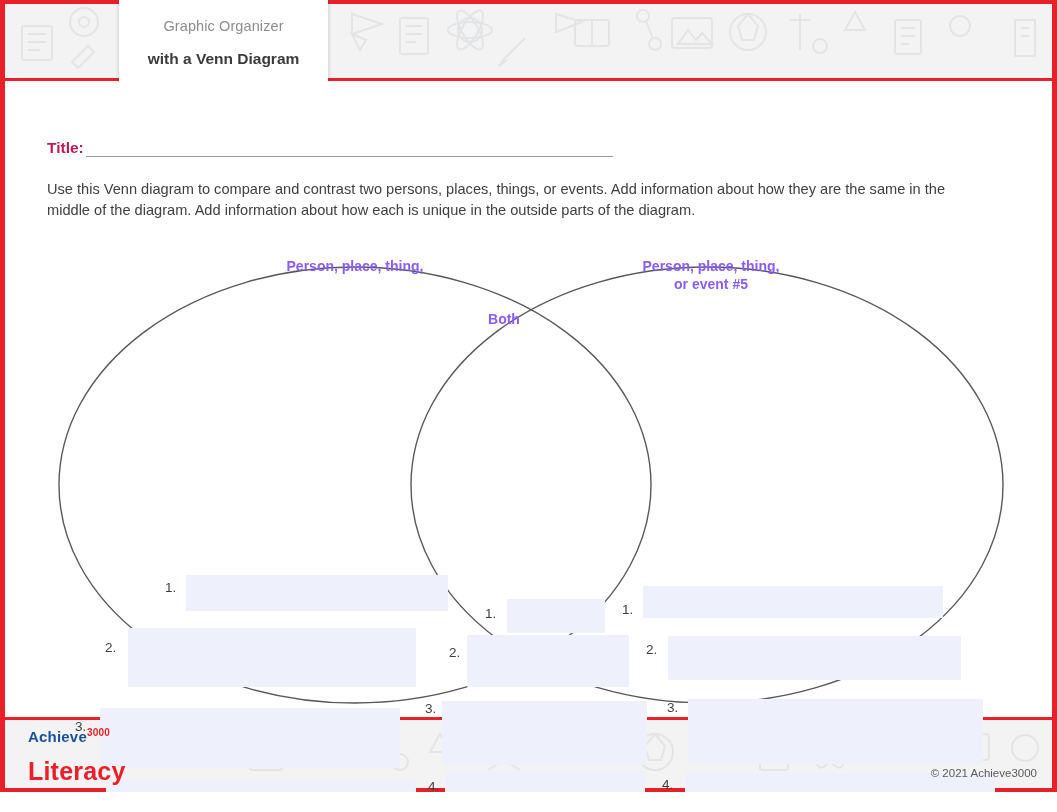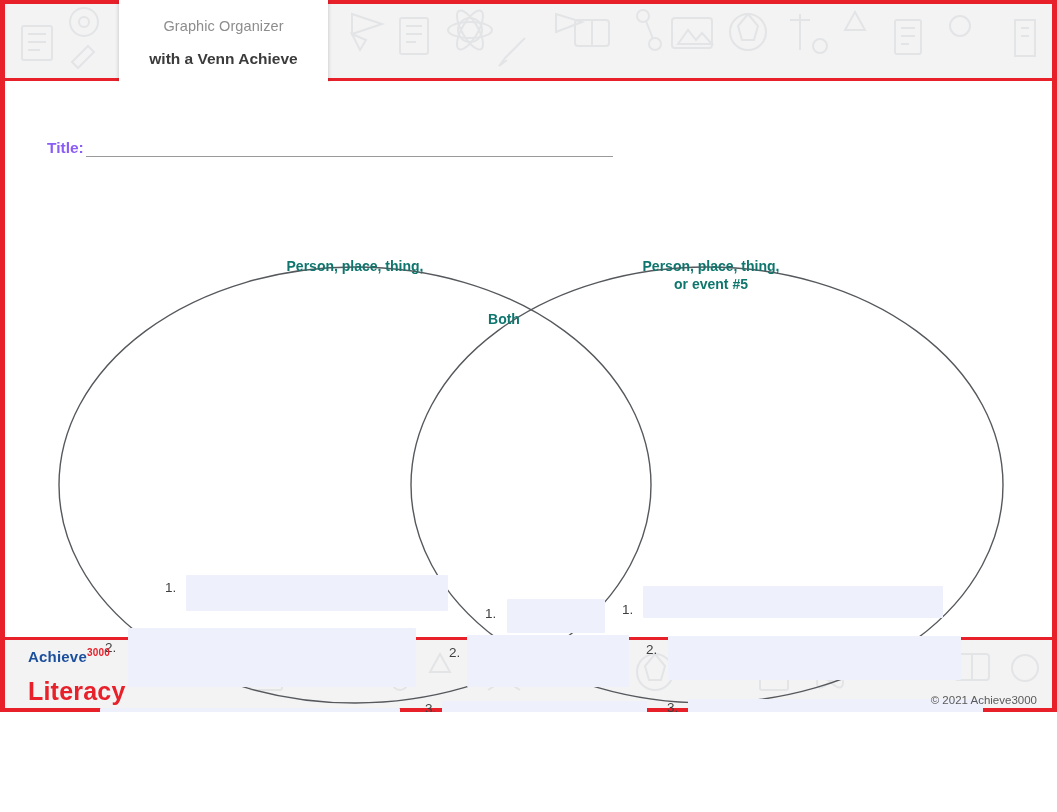--- a/index.html
+++ b/index.html
@@ -7,21 +7,21 @@
     padding: 0;
     background: #ffffff;
   }
   body {
     font-family: "Liberation Sans", sans-serif;
     -webkit-font-smoothing: antialiased;
   }
   #page {
     position: relative;
     width: 1057px;
-    height: 712px;
+    height: 792px;
     overflow: hidden;
     background: #ffffff;
     box-sizing: border-box;
   }
   
   .band {
     position: absolute;
     left: 0;
     width: 100%;
     background: #f3f3f4;
@@ -105,21 +105,21 @@
   #title-line-row {
     position: absolute;
     top: 57px;
     left: 42px;
     display: flex;
     align-items: flex-end;
   }
   #title-label {
     font-size: 15.5px;
     font-weight: bold;
-    color: #8b5cf6;
+    color: #be185d;
     margin-right: 2px;
   }
   #title-blank {
     width: 527px;
     border-bottom: 1px solid #9a9a9a;
     height: 17px;
   }
   #instructions {
     position: absolute;
     top: 97px;
@@ -139,21 +139,21 @@
     height: 500px;
   }
   #venn svg {
     position: absolute;
     top: 0; left: 0;
   }
   .venn-heading {
     position: absolute;
     font-size: 14px;
     font-weight: bold;
-    color: #0f766e;
+    color: #8b5cf6;
     text-align: center;
     line-height: 18px;
   }
   #heading-left { left: 232px; top: 15px; width: 236px; }
   #heading-right { left: 588px; top: 15px; width: 236px; }
   #heading-both { left: 434px; top: 68px; width: 130px; }
 
   .num {
     position: absolute;
     font-size: 13.5px;
@@ -188,21 +188,21 @@
     display: block;
     margin-top: 14px;
     font-size: 25px;
     font-weight: bold;
     color: #e8202a;
     letter-spacing: 0.2px;
   }
   #copyright {
     position: absolute;
     right: 20px;
-    bottom: 6px;
+    bottom: 13px;
     font-size: 11.5px;
     color: #5a5a5a;
   }
 </style>
 </head>
 <body>
 
 <div id="page">
 
   <div class="band" id="band-top">
@@ -290,31 +290,32 @@
   <div class="rule" id="rule-bottom"></div>
 
   <div id="frame-left"></div>
   <div id="frame-right"></div>
   <div id="frame-topedge"></div>
   <div id="frame-bottomedge"></div>
 
   <div id="title-card">
     <div class="kicker">Graphic Organizer</div>
     <div class="maintitle">
-      <div>with a Venn Achieve</div>
+      <div>with a Venn Diagram</div>
     </div>
   </div>
 
   <div id="sheet">
 
     <div id="title-line-row">
       <span id="title-label">Title:</span>
       <span id="title-blank"></span>
     </div>
 
+    <div id="instructions">Use this Venn diagram to compare and contrast two persons, places, things, or events. Add information about how they are the same in the middle of the diagram. Add information about how each is unique in the outside parts of the diagram.</div>
 
     <div id="venn">
       <svg width="1047" height="500" viewBox="0 0 1047 500">
         <ellipse cx="350" cy="243" rx="296" ry="218" fill="none" stroke="#55585c" stroke-width="1.4"></ellipse>
         <ellipse cx="702" cy="243" rx="296" ry="218" fill="none" stroke="#55585c" stroke-width="1.4"></ellipse>
       </svg>
 
       <div class="venn-heading" id="heading-left">
         <div>Person, place, thing,</div>
       </div>

